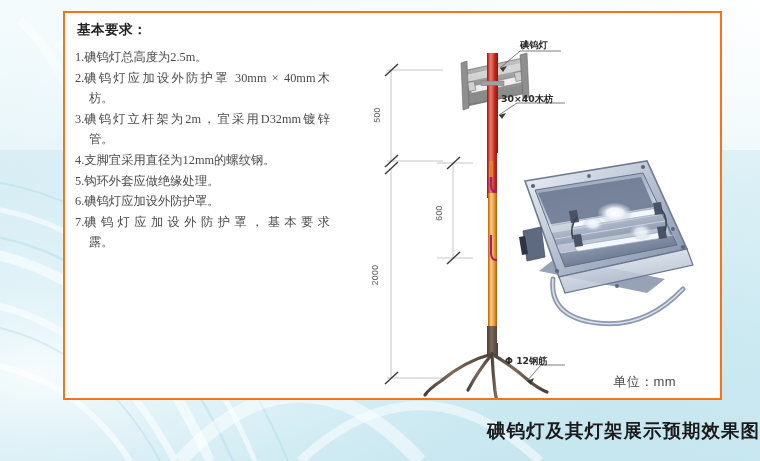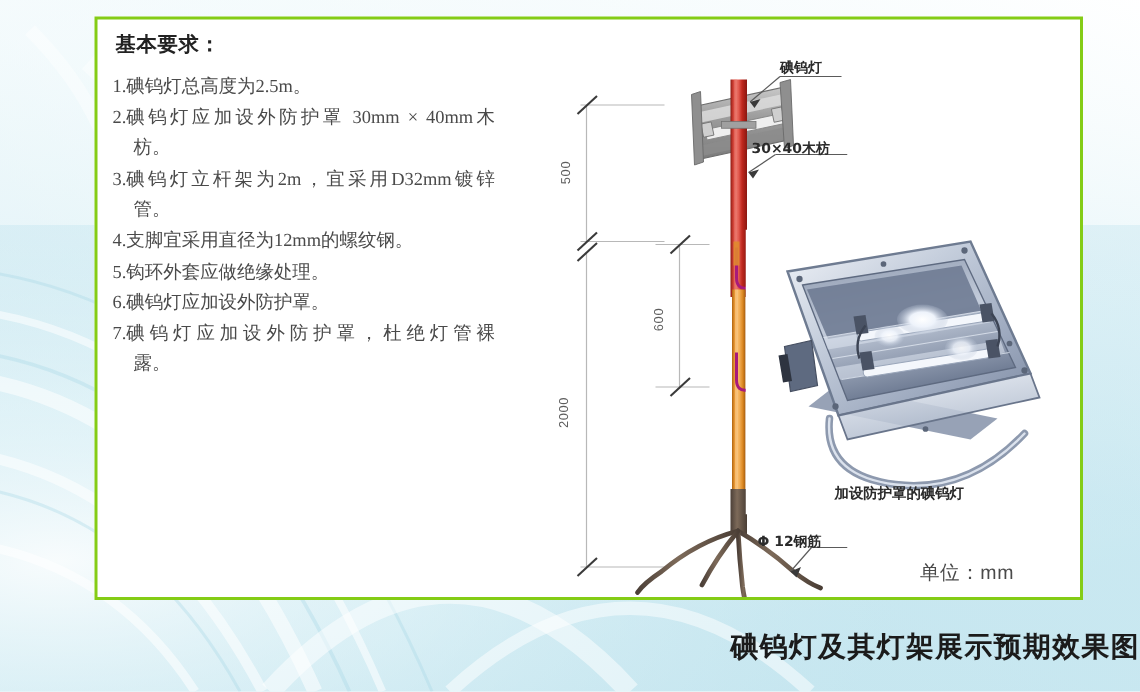--- a/index.html
+++ b/index.html
@@ -7,21 +7,21 @@
     width:760px;height:461px;overflow:hidden;
     font-family:"Liberation Sans","DejaVu Sans",sans-serif;
     background:#eef7fa;
     position:relative;
   }
   
   #bg{position:absolute;inset:0;z-index:0;}
   
   #panel{
     position:absolute;left:63px;top:11px;width:659px;height:389px;
-    background:#ffffff;border:2px solid #84cc16;box-sizing:border-box;z-index:2;
+    background:#ffffff;border:2px solid #f97316;box-sizing:border-box;z-index:2;
   }
   
   #reqs{
     position:absolute;left:10px;top:6px;width:255px;
     font-family:"Liberation Serif","DejaVu Serif",serif;
     color:#3a3a3a;
   }
   #reqs .hd{
     font-weight:bold;font-size:13.5px;color:#222;letter-spacing:.5px;
     margin:2px 0 9px 2px;
@@ -142,21 +142,21 @@
       <li>
         <span class="num">5.</span>
         <span class="txt">钩环外套应做绝缘处理。</span>
       </li>
       <li>
         <span class="num">6.</span>
         <span class="txt">碘钨灯应加设外防护罩。</span>
       </li>
       <li class="just">
         <span class="num">7.</span>
-        <span class="txt">碘钨灯应加设外防护罩，杜绝灯管裸</span>
+        <span class="txt">碘钨灯应加设外防护罩，基本要求</span>
       </li>
       <li style="padding-left:14px;">
         <span class="num"></span>
         <span class="txt">露。</span>
       </li>
     </ol>
   </div>
 
   <div id="draw">
     <svg width="250" height="385" viewBox="0 0 250 385">
@@ -366,17 +366,16 @@
         <circle cx="36" cy="33" r="2.1"></circle>
         <circle cx="92" cy="23" r="1.9"></circle>
         <circle cx="146" cy="14" r="2.1"></circle>
         <circle cx="176" cy="76" r="1.9"></circle>
         <circle cx="186" cy="94" r="2.1"></circle>
         <circle cx="60" cy="118" r="2.1"></circle>
         <circle cx="120" cy="133" r="1.9"></circle>
       </g>
     </svg>
   </div>
-  <div id="photocap">加设防护罩的碘钨灯</div>
 
 </div>
 
 <div id="title">碘钨灯及其灯架展示预期效果图</div>
 
 </body></html>

